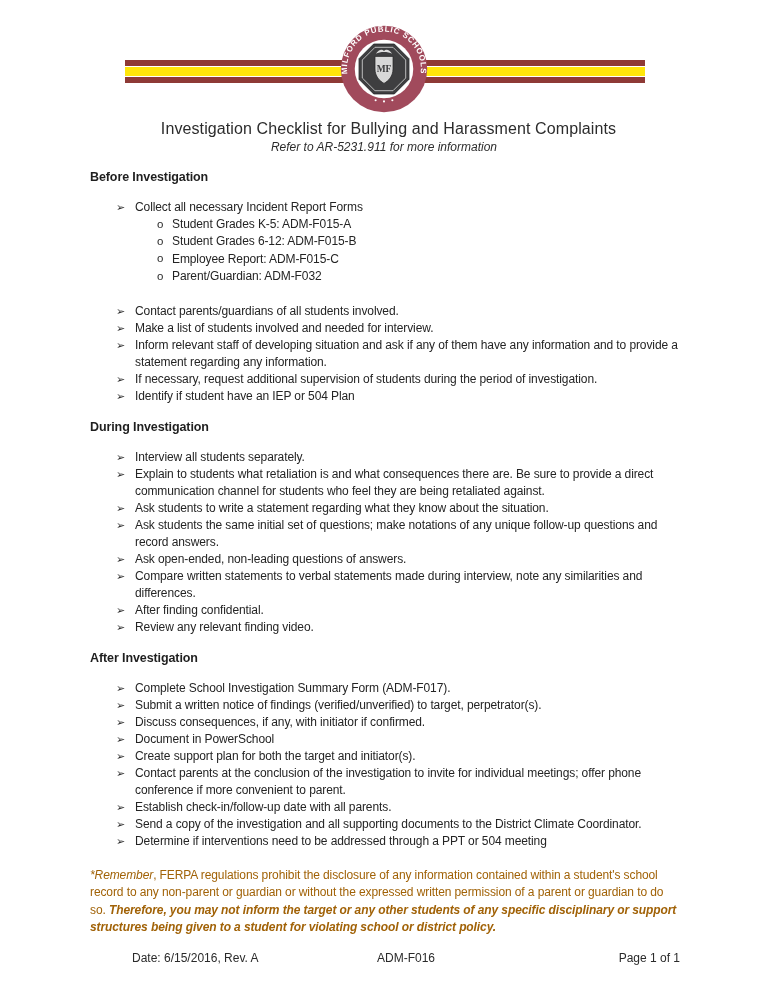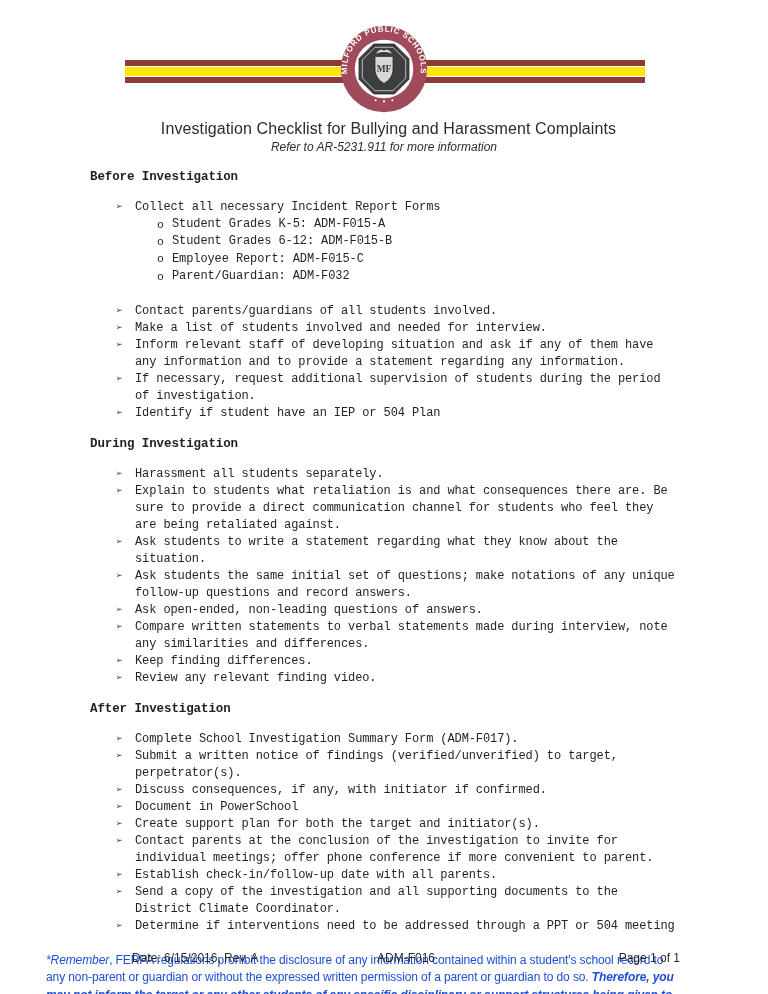--- a/index.html
+++ b/index.html
@@ -20,35 +20,35 @@
   
   .title{
     text-align:center;font-size:16px;line-height:22px;color:#2c2c2c;
     letter-spacing:0.1px;
     padding-left:9px;
   }
   .subtitle{
     text-align:center;font-size:12px;line-height:15px;font-style:italic;color:#2c2c2c;
   }
   
-  .content{padding:0 88px 0 90px;font-size:12px;letter-spacing:-0.1px;font-family:Liberation Mono, monospace;}
+  .content{padding:0 88px 0 90px;font-size:12px;letter-spacing:-0.1px;}
   .section-heading{
     font-weight:bold;font-size:12.5px;line-height:17px;
     margin:14px 0 13px 0;color:#1f1f1f;
   }
   .item{position:relative;padding-left:45px;line-height:17px;}
   .item.gap{margin-top:17px;}
   .marker{position:absolute;left:26px;top:0;font-size:11px;color:#2a2a2a;}
   .sublist{margin:0;}
   .subitem{position:relative;padding-left:82px;line-height:17.4px;}
   .smarker{position:absolute;left:67px;top:-0.5px;font-size:11.5px;color:#2a2a2a;}
   
   .closing{
-    padding:0 88px 0 46px;margin-top:17px;
-    font-size:12px;line-height:17.6px;letter-spacing:-0.1px;color:#1d4ed8;
+    padding:0 88px 0 90px;margin-top:17px;
+    font-size:12px;line-height:17.6px;letter-spacing:-0.1px;color:#a16207;
   }
   .closing .it{font-style:italic;}
   .closing .bi{font-style:italic;font-weight:bold;}
   
   .footer{
     position:absolute;left:90px;right:88px;top:951px;
     display:flex;align-items:baseline;font-size:12px;color:#2a2a2a;
   }
   .footer .f-left{flex:1;text-align:left;margin-left:42px;}
   .footer .f-center{flex:1;text-align:center;}
@@ -99,27 +99,27 @@
           <div class="subitem"><span class="smarker">o</span><span class="stext">Parent/Guardian: ADM-F032</span></div>
         </div>
         <div class="item gap"><span class="marker">➢</span><span class="itext">Contact parents/guardians of all students involved.</span></div>
         <div class="item"><span class="marker">➢</span><span class="itext">Make a list of students involved and needed for interview.</span></div>
         <div class="item"><span class="marker">➢</span><span class="itext">Inform relevant staff of developing situation and ask if any of them have any information and to provide a statement regarding any information.</span></div>
         <div class="item"><span class="marker">➢</span><span class="itext">If necessary, request additional supervision of students during the period of investigation.</span></div>
         <div class="item"><span class="marker">➢</span><span class="itext">Identify if student have an IEP or 504 Plan</span></div>
       </div>
       <div class="section-heading">During Investigation</div>
       <div class="list">
-        <div class="item"><span class="marker">➢</span><span class="itext">Harassment all students separately.</span></div>
+        <div class="item"><span class="marker">➢</span><span class="itext">Interview all students separately.</span></div>
         <div class="item"><span class="marker">➢</span><span class="itext">Explain to students what retaliation is and what consequences there are.  Be sure to provide a direct communication channel for students who feel they are being retaliated against.</span></div>
         <div class="item"><span class="marker">➢</span><span class="itext">Ask students to write a statement regarding what they know about the situation.</span></div>
         <div class="item"><span class="marker">➢</span><span class="itext">Ask students the same initial set of questions; make notations of any unique follow-up questions and record answers.</span></div>
         <div class="item"><span class="marker">➢</span><span class="itext">Ask open-ended, non-leading questions of answers.</span></div>
         <div class="item"><span class="marker">➢</span><span class="itext">Compare written statements to verbal statements made during interview, note any similarities and differences.</span></div>
-        <div class="item"><span class="marker">➢</span><span class="itext">Keep finding differences.</span></div>
+        <div class="item"><span class="marker">➢</span><span class="itext">After finding confidential.</span></div>
         <div class="item"><span class="marker">➢</span><span class="itext">Review any relevant finding video.</span></div>
       </div>
       <div class="section-heading">After Investigation</div>
       <div class="list">
         <div class="item"><span class="marker">➢</span><span class="itext">Complete School Investigation Summary Form (ADM-F017).</span></div>
         <div class="item"><span class="marker">➢</span><span class="itext">Submit a written notice of findings (verified/unverified) to target, perpetrator(s).</span></div>
         <div class="item"><span class="marker">➢</span><span class="itext">Discuss consequences, if any, with initiator if confirmed.</span></div>
         <div class="item"><span class="marker">➢</span><span class="itext">Document in PowerSchool</span></div>
         <div class="item"><span class="marker">➢</span><span class="itext">Create support plan for both the target and initiator(s).</span></div>
         <div class="item"><span class="marker">➢</span><span class="itext">Contact parents at the conclusion of the investigation to invite for individual meetings; offer phone conference if more convenient to parent.</span></div>

